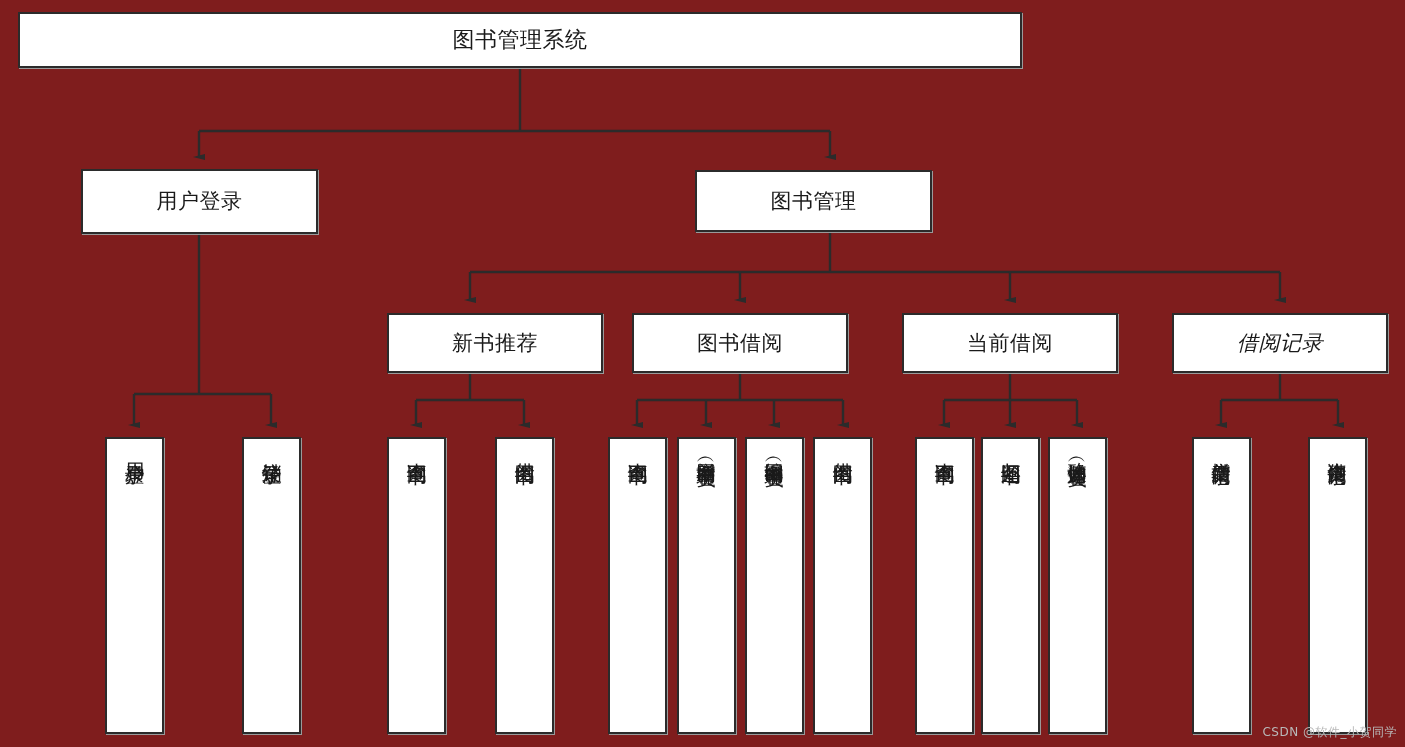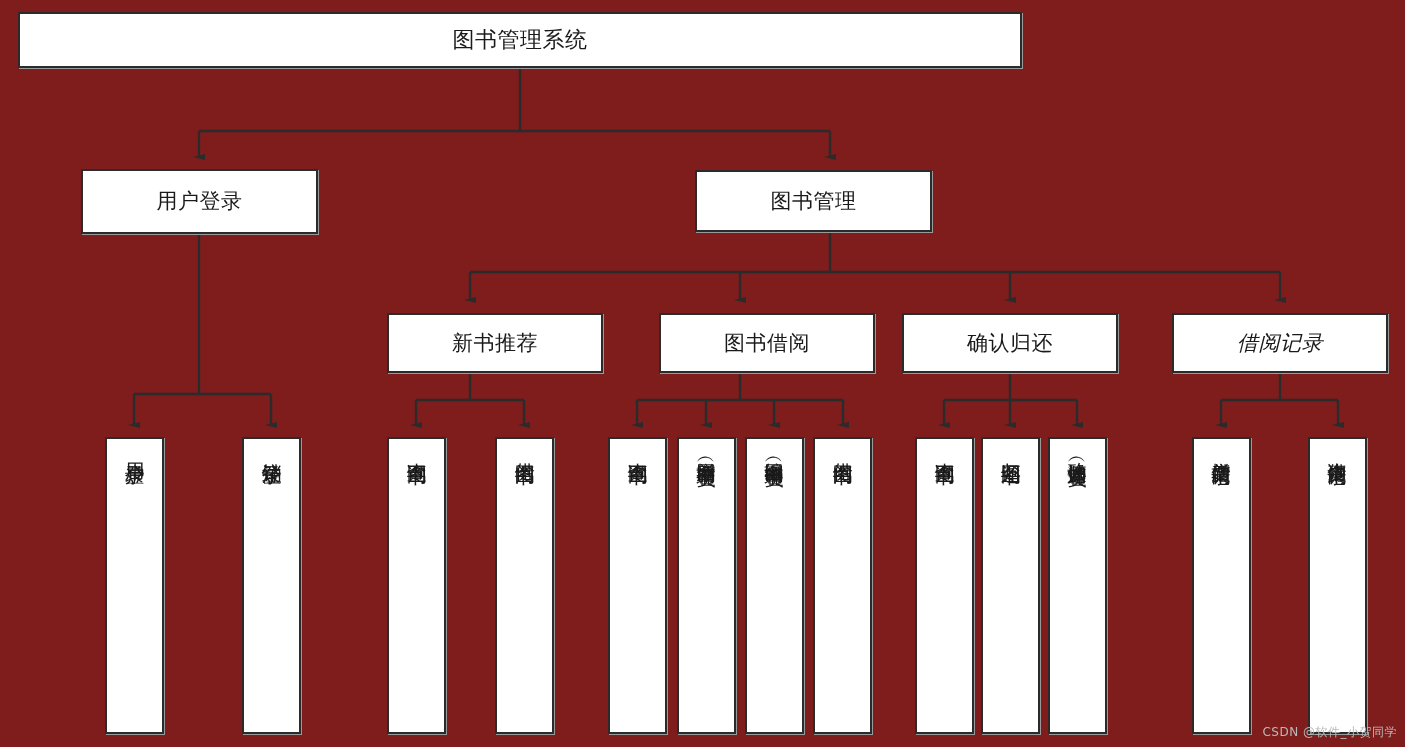--- a/index.html
+++ b/index.html
@@ -137,25 +137,25 @@
   <div class="node horizontal" style="left:81px; top:169px; width:237px; height:65px;">
     <span class="node-label">用户登录</span>
   </div>
   <div class="node horizontal" style="left:695px; top:170px; width:237px; height:62px;">
     <span class="node-label">图书管理</span>
   </div>
 
   <div class="node horizontal" style="left:362px; top:313px; width:216px; height:60px;margin-left:25px;">
     <span class="node-label">新书推荐</span>
   </div>
-  <div class="node horizontal" style="left:632px; top:313px; width:216px; height:60px;margin-left:27px;">
+  <div class="node horizontal" style="left:632px; top:313px; width:216px; height:60px;">
     <span class="node-label">图书借阅</span>
   </div>
   <div class="node horizontal" style="left:902px; top:313px; width:216px; height:60px;">
-    <span class="node-label">确认归还</span>
+    <span class="node-label">当前借阅</span>
   </div>
   <div class="node horizontal" style="left:1172px; top:313px; width:216px; height:60px;font-style:italic;">
     <span class="node-label">借阅记录</span>
   </div>
 
   <div class="node vertical" style="left:105px; top:437px; width:59px; height:297px;">
     <span class="node-label">用户登录</span>
   </div>
   <div class="node vertical" style="left:242px; top:437px; width:59px; height:297px;">
     <span class="node-label">注销登录</span>

